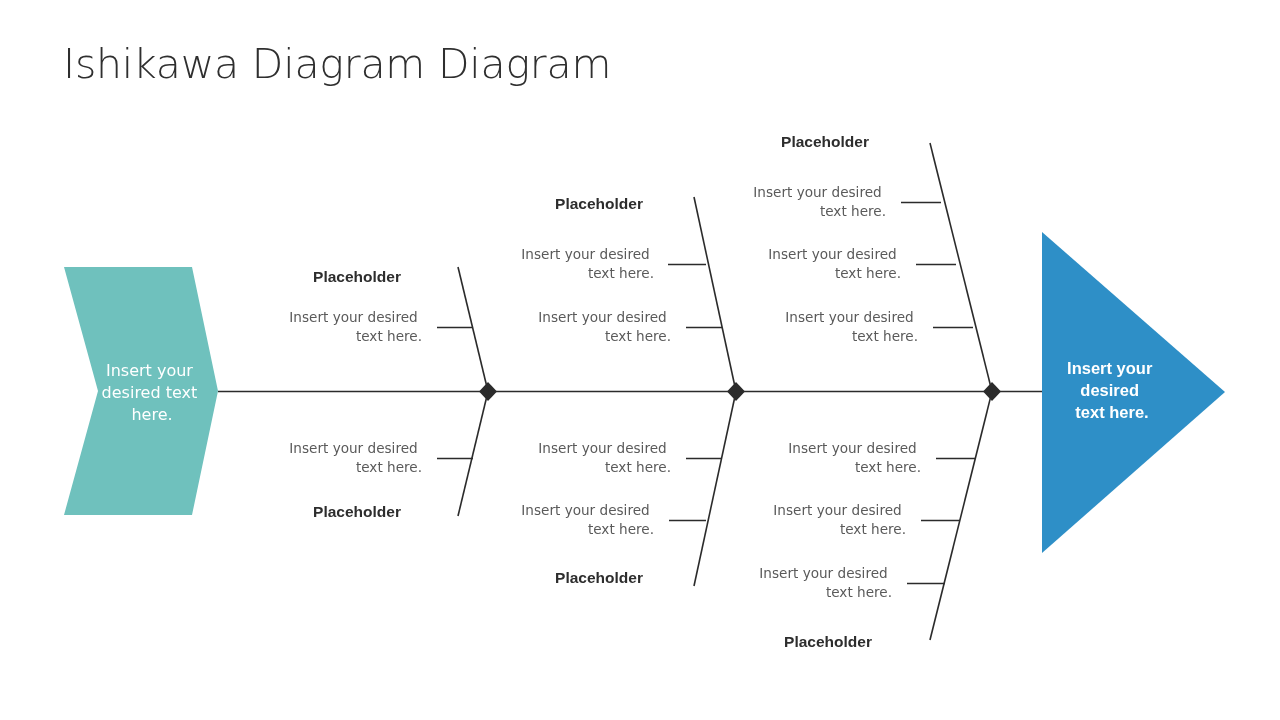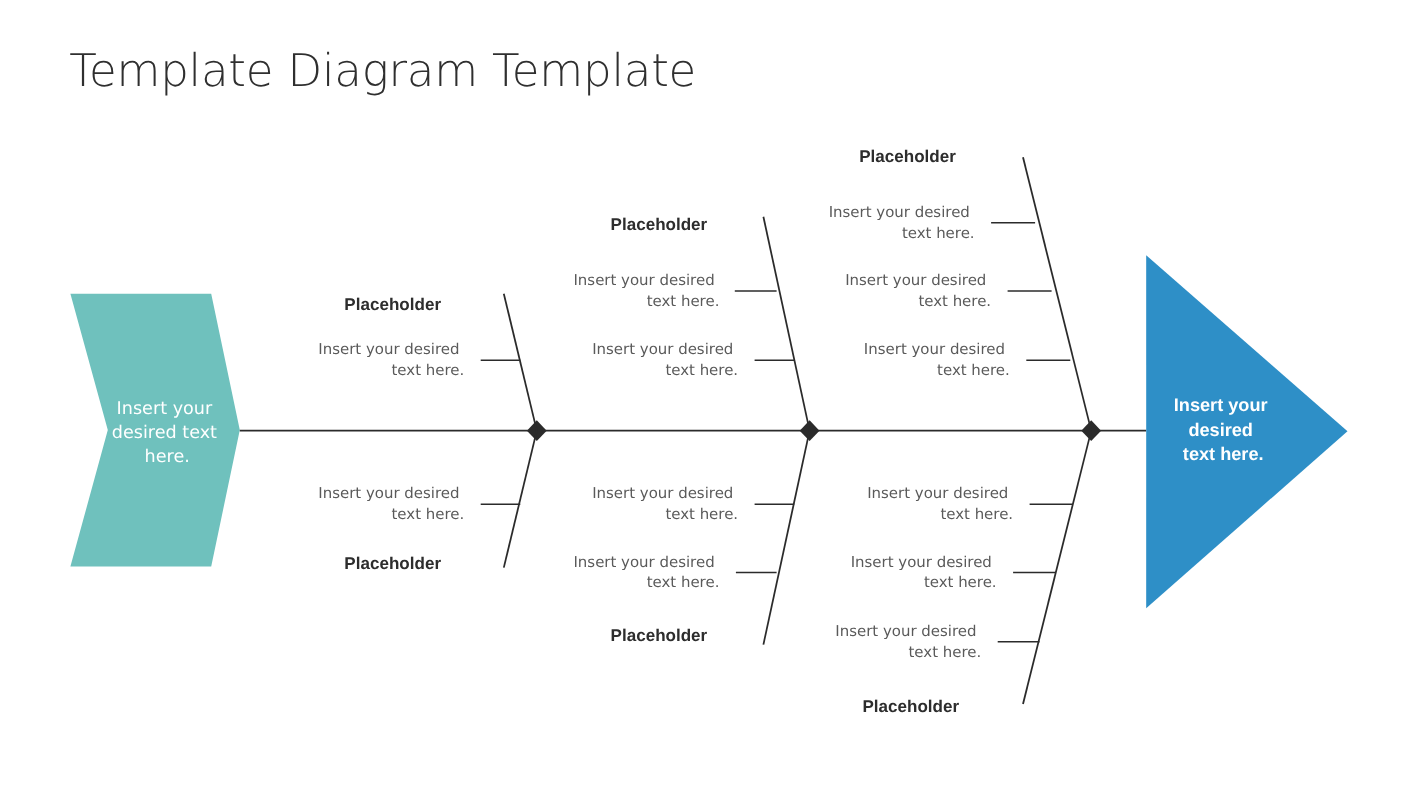--- a/index.html
+++ b/index.html
@@ -62,21 +62,21 @@
     font-size: 16.5px;
     font-weight: bold;
     fill: #ffffff;
   }
 </style>
 </head>
 <body>
 
 <div id="slide">
 
-  <div id="page-title">Template Diagram Template</div>
+  <div id="page-title">Ishikawa Diagram Diagram</div>
 
   <svg id="diagram" viewBox="0 0 1280 720">
 
     <g>
       <polygon class="head-shape" points="64,267 192,267 218,391 192,515 64,515 98,391"></polygon>
       <text class="head-text" text-anchor="middle">
         <tspan x="152" y="376">Insert your</tspan>
         <tspan x="152" y="398">desired text</tspan>
         <tspan x="152" y="420">here.</tspan>
       </text>

